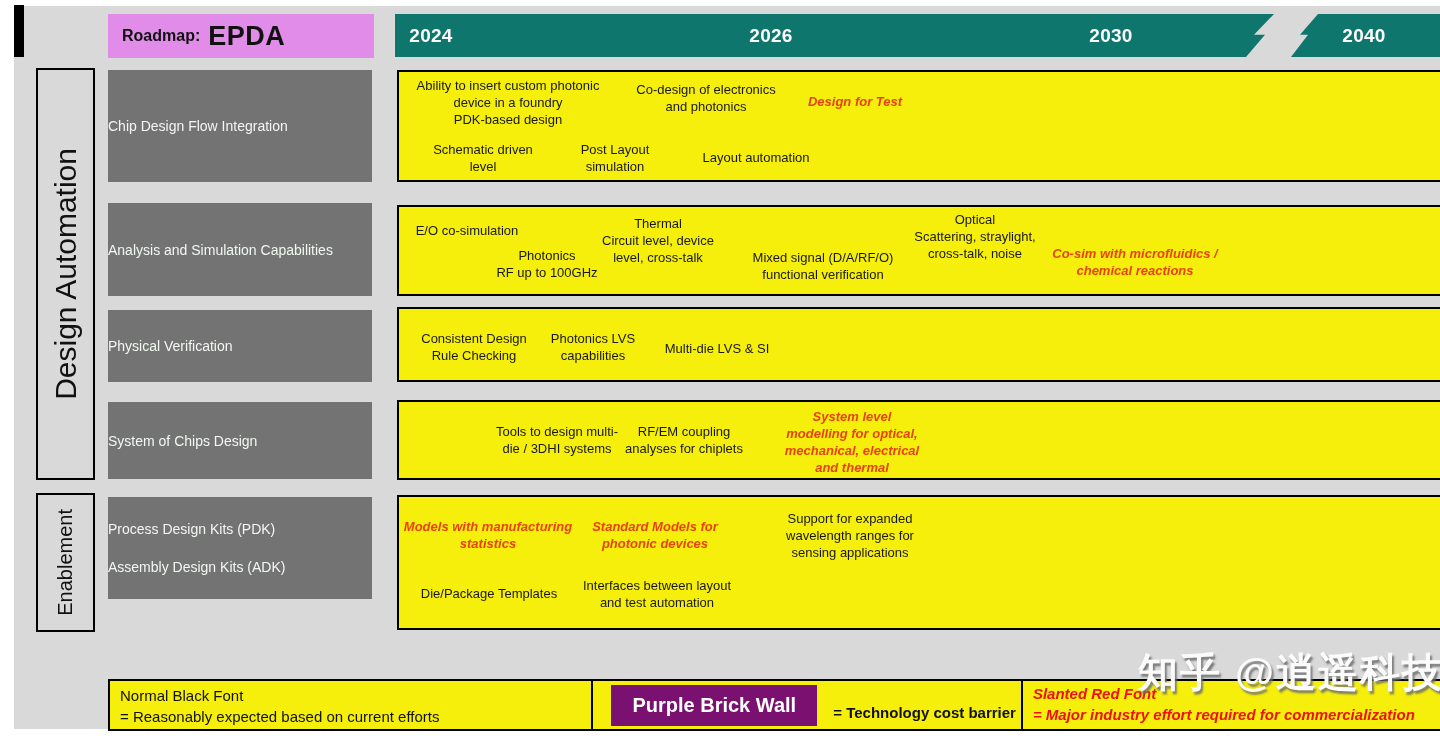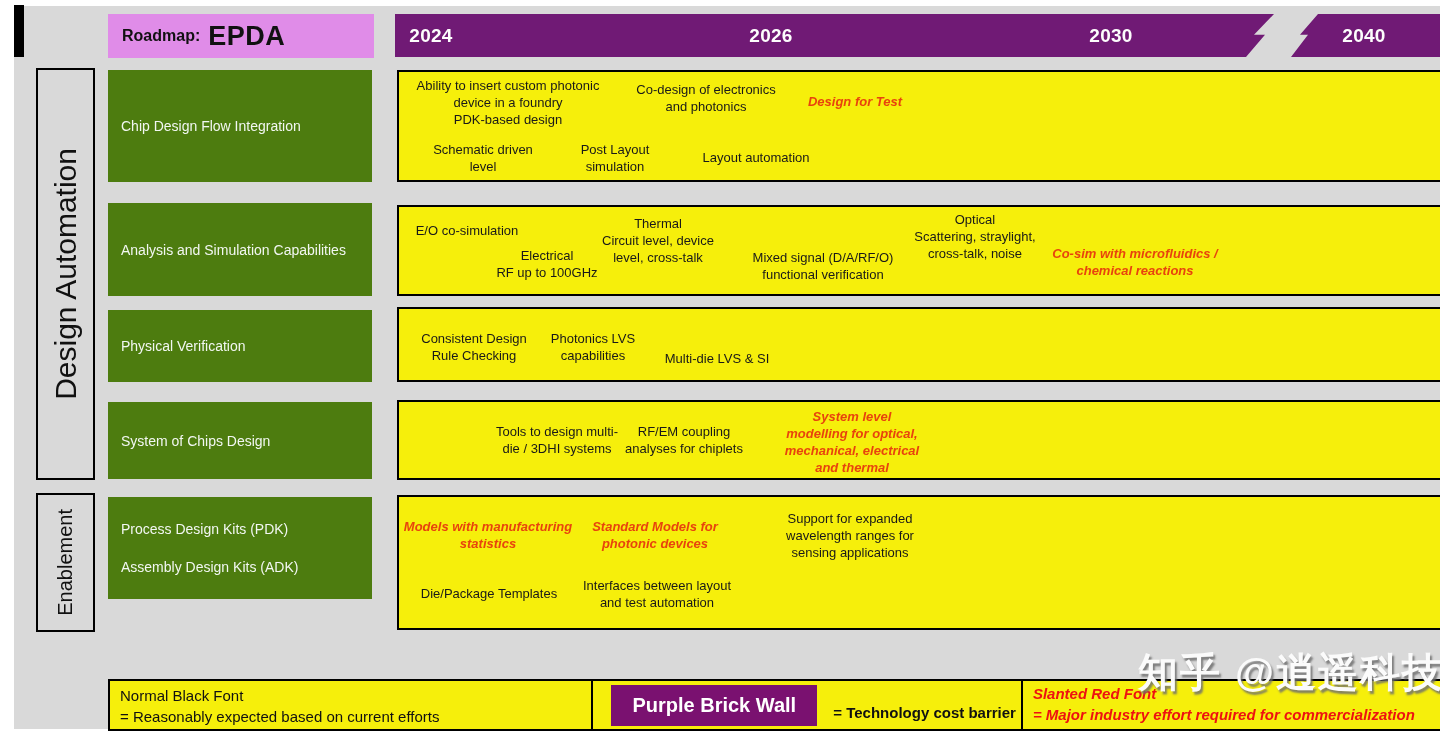--- a/index.html
+++ b/index.html
@@ -10,21 +10,21 @@
   .strip-top { top:0; height:6px; }
   .strip-bottom { bottom:0; height:7px; }
   .corner-bar { position:absolute; left:0; top:5px; width:10px; height:52px; background:#000000; }
 
   
   .roadmap-box { position:absolute; left:94px; top:14px; width:266px; height:44px;
      background:#e08ce8; display:flex; align-items:center; padding-left:14px; }
   .roadmap-box .pre { font-size:16px; font-weight:bold; color:#111; }
   .roadmap-box .name { font-size:27px; font-weight:bold; color:#111; margin-left:8px; letter-spacing:0.5px; }
 
-  .tl-bar { position:absolute; top:14px; height:43px; background:#701a75; }
+  .tl-bar { position:absolute; top:14px; height:43px; background:#0f766e; }
   .tl-bar1 { left:381px; width:887px;
      clip-path:polygon(0 0, calc(100% - 8px) 0, calc(100% - 28px) 48%, calc(100% - 17px) 48%, calc(100% - 36px) 100%, 0 100%); }
   .tl-bar2 { left:1277px; width:155px;
      clip-path:polygon(27px 0, 100% 0, 100% 100%, 0 100%, 17px 48%, 9px 48%); }
   .tl-year { position:absolute; top:50%; transform:translate(-50%,-50%); color:#fdfdfd;
      font-size:19px; font-weight:bold; letter-spacing:0.3px; }
   .tl-year.y0 { left:36px; }
   .tl-year.y1 { left:376px; }
   .tl-year.y2 { left:716px; }
   .tl-year.y3 { left:73px; }
@@ -32,22 +32,22 @@
   
   .vgroup { position:absolute; left:22px; width:59px; background:#d9d9d9; border:2px solid #000;
      display:flex; align-items:center; justify-content:center; }
   .vgroup span { writing-mode:vertical-rl; transform:rotate(180deg); color:#111; white-space:nowrap; }
   #vg-da { top:68px; height:412px; }
   #vg-da span { font-size:30px; }
   #vg-en { top:493px; height:139px; }
   #vg-en span { font-size:20px; }
 
   
-  .cat { position:absolute; left:94px; width:264px; background:#4d7c0f; color:#f2f7f2;
-     display:flex; align-items:center; padding-left:13px; font-size:14px; }
+  .cat { position:absolute; left:94px; width:264px; background:#737373; color:#f2f7f2;
+     display:flex; align-items:center; font-size:14px; }
   .cat span { white-space:nowrap; }
   .cat.multi span { white-space:pre-line; line-height:38px; }
 
   
   .panel { position:absolute; left:383px; width:1049px; background:#f6ef0b; border:2px solid #000; }
   .item { position:absolute; transform:translateX(-50%); text-align:center; font-size:13px;
      line-height:17px; color:#191919; white-space:pre-line; }
   .item.red { color:#e8430d; font-style:italic; font-weight:bold; }
 
   
@@ -124,40 +124,40 @@
     <div class="item red" style="left:456px; top:21px;">Design for Test</div>
     <div class="item" style="left:84px;  top:69px;">Schematic driven
 level</div>
     <div class="item" style="left:216px; top:69px;">Post Layout
 simulation</div>
     <div class="item" style="left:357px; top:77px;">Layout automation</div>
   </div>
 
   <div class="panel" style="top:205px; height:91px;">
     <div class="item" style="left:68px;  top:15px;">E/O co-simulation</div>
-    <div class="item" style="left:148px; top:40px;">Electrical
+    <div class="item" style="left:148px; top:40px;">Photonics
 RF up to 100GHz</div>
     <div class="item" style="left:259px; top:8px;">Thermal
 Circuit level, device
 level, cross-talk</div>
     <div class="item" style="left:424px; top:42px;">Mixed signal (D/A/RF/O)
 functional verification</div>
     <div class="item" style="left:576px; top:4px;">Optical
 Scattering, straylight,
 cross-talk, noise</div>
     <div class="item red" style="left:736px; top:38px;">Co-sim with microfluidics /
 chemical reactions</div>
   </div>
 
   <div class="panel" style="top:307px; height:75px;">
     <div class="item" style="left:75px;  top:21px;">Consistent Design
 Rule Checking</div>
     <div class="item" style="left:194px; top:21px;">Photonics LVS
 capabilities</div>
-    <div class="item" style="left:318px; top:41px;">Multi-die LVS &amp; SI</div>
+    <div class="item" style="left:318px; top:31px;">Multi-die LVS &amp; SI</div>
   </div>
 
   <div class="panel" style="top:400px; height:80px;">
     <div class="item" style="left:158px; top:21px;">Tools to design multi-
 die / 3DHI systems</div>
     <div class="item" style="left:285px; top:21px;">RF/EM coupling
 analyses for chiplets</div>
     <div class="item red" style="left:453px; top:6px;">System level
 modelling for optical,
 mechanical, electrical

